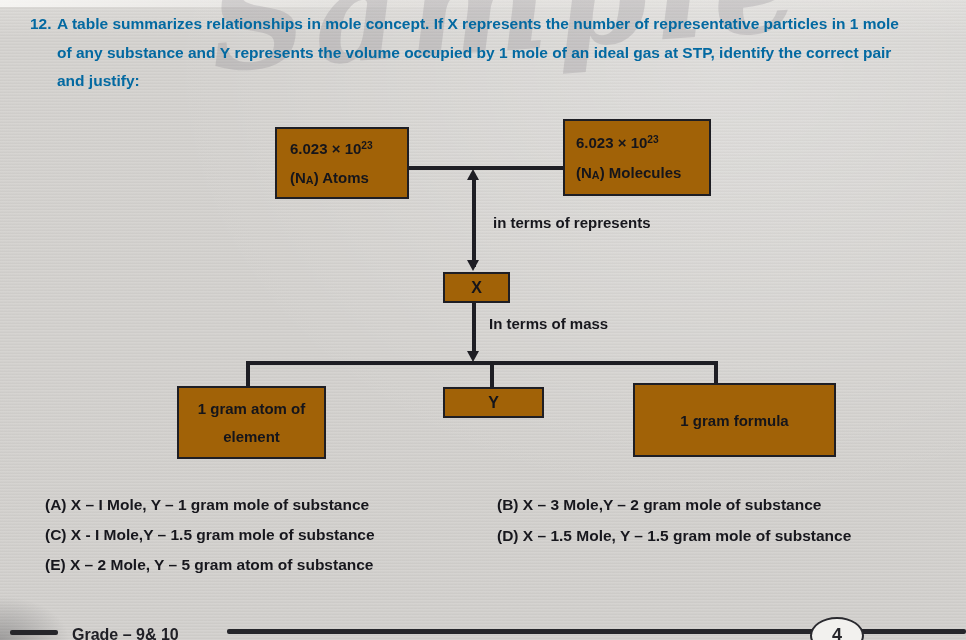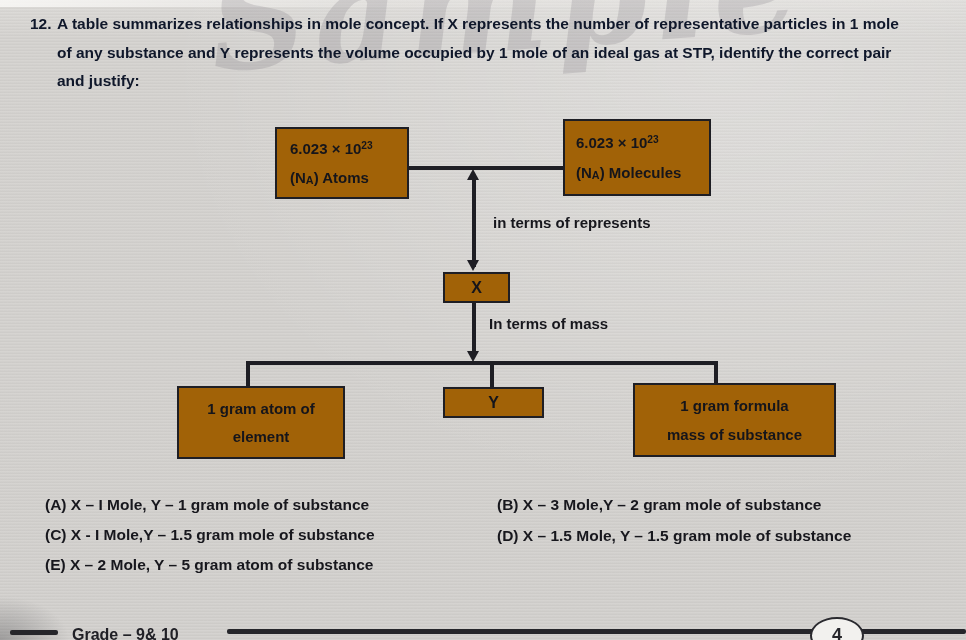--- a/index.html
+++ b/index.html
@@ -32,38 +32,38 @@
     font-family:"DejaVu Serif", serif;
     font-style:italic;font-weight:700;font-size:132px;letter-spacing:8px;
     color:rgba(108,106,116,0.20);
     transform:rotate(-4deg);
     white-space:nowrap;user-select:none;
   }
   
   .question{
     position:absolute;left:30px;top:10px;width:888px;z-index:2;
     display:flex;align-items:flex-start;
-    font-size:15.5px;line-height:28.5px;font-weight:600;color:#0f172a;
+    font-size:15.5px;line-height:28.5px;font-weight:600;color:#0369a1;
   }
   .qnum{flex:none;width:27px;font-weight:700;}
   .qtext{width:855px;}
   .qtext b{font-weight:700;}
   
   .diagram{position:absolute;inset:0;z-index:2;}
   .dbox{
     position:absolute;border:2.5px solid #1e1e24;background:#a16207;
     box-sizing:border-box;font-weight:700;color:#15151b;
   }
   .dbox.twoline{display:flex;flex-direction:column;justify-content:space-evenly;}
   .dbox .ln{display:block;}
   .box-atoms{left:275px;top:127px;width:134px;height:72px;font-size:15px;padding-left:13px;}
   .box-molecules{left:563px;top:119px;width:148px;height:77px;font-size:15px;padding-left:11px;}
   .box-x{left:443px;top:272px;width:67px;height:31px;display:flex;align-items:center;justify-content:center;font-size:16px;}
   .box-y{left:443px;top:387px;width:101px;height:31px;display:flex;align-items:center;justify-content:center;font-size:16px;}
-  .box-left{left:177px;top:386px;width:168px;height:73px;font-size:15px;text-align:center;}
+  .box-left{left:177px;top:386px;width:149px;height:73px;font-size:15px;text-align:center;}
   .box-right{left:633px;top:383px;width:203px;height:74px;font-size:15px;text-align:center;}
   sup.exp{font-size:0.68em;vertical-align:0.5em;font-weight:700;}
   sub.na{font-size:0.72em;vertical-align:-0.05em;font-weight:700;}
   .dline{position:absolute;background:#1e1e24;}
   .hline-top{left:407px;top:166px;width:157px;height:3.5px;}
   .varrow-line{left:472px;top:175px;width:3.5px;height:92px;}
   .xdown-line{left:472px;top:302px;width:3.5px;height:52px;}
   .hline-bottom{left:246px;top:361px;width:472px;height:3.5px;}
   .stub-l{left:246px;top:361px;width:3.5px;height:27px;}
   .stub-m{left:490px;top:361px;width:3.5px;height:28px;}
@@ -140,21 +140,20 @@
 
   <div class="dbox twoline box-left">
     <span class="ln">1 gram atom of</span>
     <span class="ln">element</span>
   </div>
 
   <div class="dbox box-y">Y</div>
 
   <div class="dbox twoline box-right">
     <span class="ln">1 gram formula</span>
-    <span class="ln">mass of substance</span>
   </div>
 
 </div>
 
 <div class="option opt-a">(A) X – I Mole, Y – 1 gram mole of substance</div>
 <div class="option opt-b">(B) X – 3 Mole,Y – 2 gram mole of substance</div>
 <div class="option opt-c">(C) X - I Mole,Y – 1.5 gram mole of substance</div>
 <div class="option opt-d">(D) X – 1.5 Mole, Y – 1.5 gram mole of substance</div>
 <div class="option opt-e">(E) X – 2 Mole, Y – 5 gram atom of substance</div>
 

